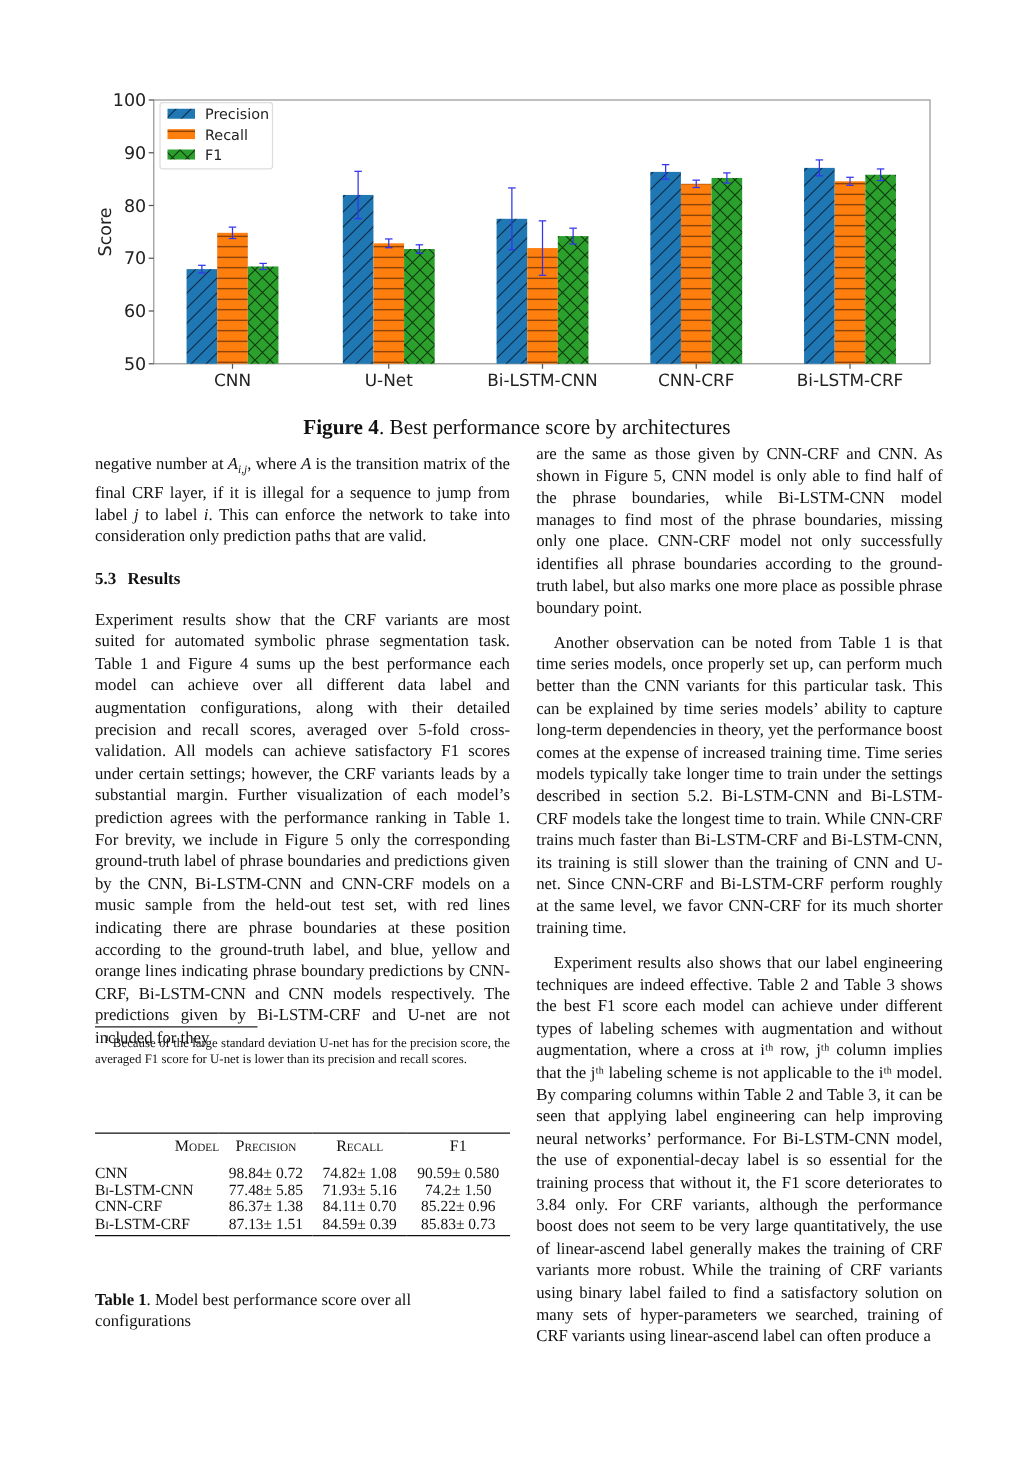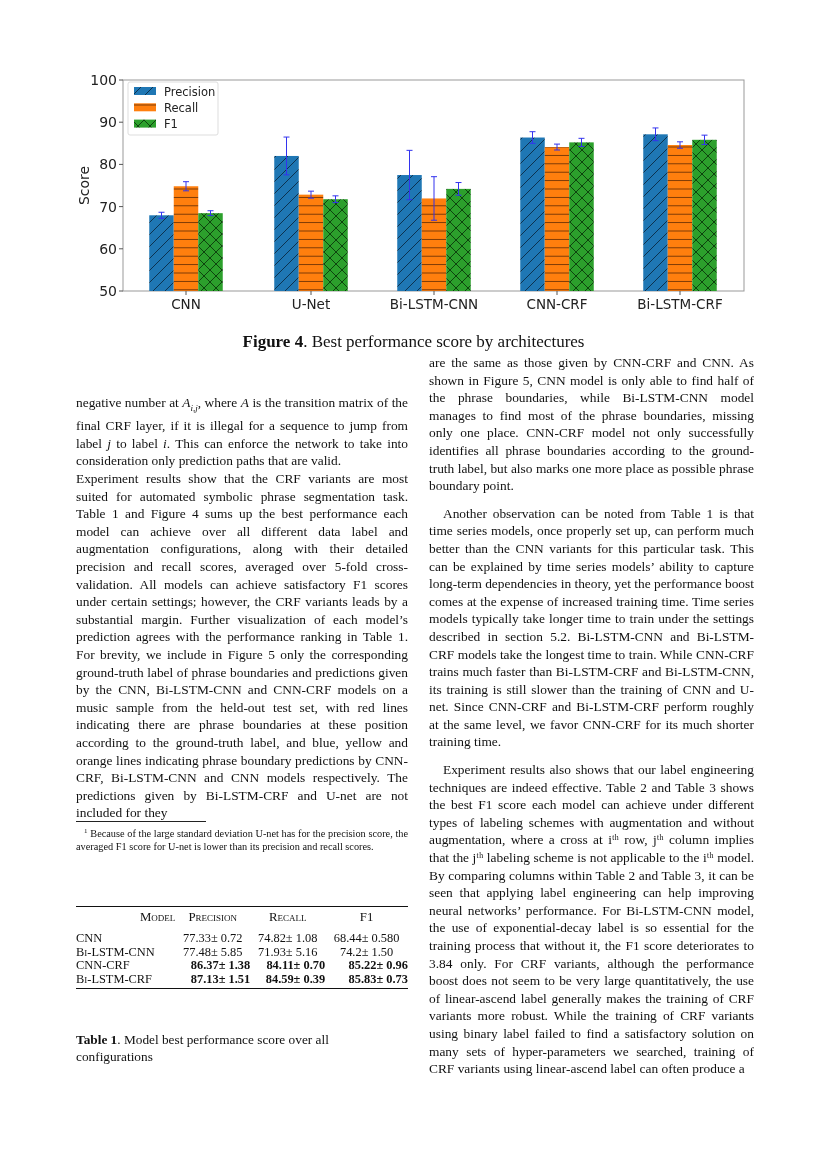--- a/index.html
+++ b/index.html
@@ -6,40 +6,40 @@
   body { width: 827px; height: 1169px; position: relative; overflow: hidden;
          font-family: "Liberation Serif", serif; color: #111; }
   .abs { position: absolute; }
   #chart-wrap { left: 0; top: 0; width: 827px; height: 320px; }
   #chart-svg { position: absolute; left: 0; top: 0; }
   .fig-caption { left: 0; top: 332px; width: 827px; text-align: center; font-size: 17px; }
   .fig-caption b { font-weight: bold; }
   .col { font-size: 13.4px; line-height: 17.6px; text-align: justify; }
   .col p { margin: 0; }
   .col p.indent { text-indent: 14px; }
-  #left-col { left: 76px; top: 394px; width: 332px; }
+  #left-col { left: 76px; top: 362px; width: 332px; }
   #right-col { left: 429px; top: 354px; width: 325px; }
   .section-heading { font-weight: bold; font-size: 13.6px; margin: 16px 0 15px 0 !important; }
   .section-heading .num { margin-right: 9px; }
   .gap { height: 10px; }
   .footnote-rule { left: 76px; top: 821px; width: 130px; border-top: 1px solid #222; }
   .footnote { left: 76px; top: 825px; width: 332px; font-size: 10.3px; line-height: 13px; text-align: justify; }
   .footnote sup { font-size: 7px; }
   .tbl { left: 76px; top: 906px; width: 332px; }
   .tbl table { border-collapse: collapse; width: 100%; font-size: 12.4px; }
   .tbl .rule-top { border-top: 1.4px solid #111; }
   .tbl .rule-bot { border-bottom: 1.4px solid #111; }
   .tbl th { font-weight: normal; font-variant: small-caps; text-align: right; padding: 3px 0 4px 0; font-size: 12.8px; }
   .tbl th.c { text-align: center; }
   .tbl td { padding: 0; line-height: 13.5px; white-space: nowrap; }
   .tbl td.m { font-variant: small-caps; }
   .tbl td.n { text-align: center; }
   .tbl tr.first td { padding-top: 3px; }
   .tbl tr.last td { padding-bottom: 2px; }
-  .tbl td.b { font-weight: bold; text-align: right; }
+  .tbl td.b { font-weight: normal; }
   .tbl sup { font-size: 7.5px; font-variant: normal; }
   .tbl-caption { left: 76px; top: 1031px; width: 332px; font-size: 13.3px; line-height: 17px; }
   .tbl-caption b { font-weight: bold; }
   svg text { font-family: "DejaVu Sans", sans-serif; }
 </style>
 </head>
 <body>
 
 <div id="chart-wrap" class="abs">
   <svg id="chart-svg" width="827" height="320">
@@ -152,20 +152,21 @@
       </g>
     </svg>
 </div>
 
 <div class="abs fig-caption">
   <b>Figure 4</b><span>. Best performance score by architectures</span>
 </div>
 
 <div id="left-col" class="abs col">
   <p id="lp1">negative number at <i>A<sub style="font-size: 9px;">i,j</sub></i>, where <i>A</i> is the transition matrix of the final CRF layer, if it is illegal for a sequence to jump from label <i>j</i> to label <i>i</i>. This can enforce the network to take into consideration only prediction paths that are valid.</p>
+  <p class="section-heading"><span class="num">5.3</span><span>Results</span></p>
   <p>Experiment results show that the CRF variants are most suited for automated symbolic phrase segmentation task. Table 1 and Figure 4 sums up the best performance each model can achieve over all different data label and augmentation configurations, along with their detailed precision and recall scores, averaged over 5-fold cross-validation. All models can achieve satisfactory F1 scores under certain settings; however, the CRF variants leads by a substantial margin. Further visualization of each model’s prediction agrees with the performance ranking in Table 1. For brevity, we include in Figure 5 only the corresponding ground-truth label of phrase boundaries and predictions given by the CNN, Bi-LSTM-CNN and CNN-CRF models on a music sample from the held-out test set, with red lines indicating there are phrase boundaries at these position according to the ground-truth label, and blue, yellow and orange lines indicating phrase boundary predictions by CNN-CRF, Bi-LSTM-CNN and CNN models respectively. The predictions given by Bi-LSTM-CRF and U-net are not included for they</p>
 </div>
 
 <div class="abs footnote-rule"></div>
 <div class="abs footnote">
   &nbsp;&nbsp;&nbsp;<sup>1</sup> <span>Because of the large standard deviation U-net has for the precision score, the averaged F1 score for U-net is lower than its precision and recall scores.</span>
 </div>
 
 <div class="abs tbl">
   <table>
@@ -173,23 +174,23 @@
       <tr class="rule-top rule-mid">
         <th>Model</th>
         <th class="c">Precision</th>
         <th class="c">Recall</th>
         <th class="c">F1</th>
       </tr>
     </thead>
     <tbody id="tbl-body">
         <tr class="first">
           <td class="m">CNN</td>
-          <td class="n">77.33± 0.72</td>
+          <td class="n">98.84± 0.72</td>
           <td class="n">74.82± 1.08</td>
-          <td class="n">68.44± 0.580</td>
+          <td class="n">90.59± 0.580</td>
         </tr>
         <tr>
           <td class="m">Bi-LSTM-CNN</td>
           <td class="n">77.48± 5.85</td>
           <td class="n">71.93± 5.16</td>
           <td class="n">74.2± 1.50</td>
         </tr>
         <tr>
           <td class="m">CNN-CRF</td>
           <td class="n b">86.37± 1.38</td>

